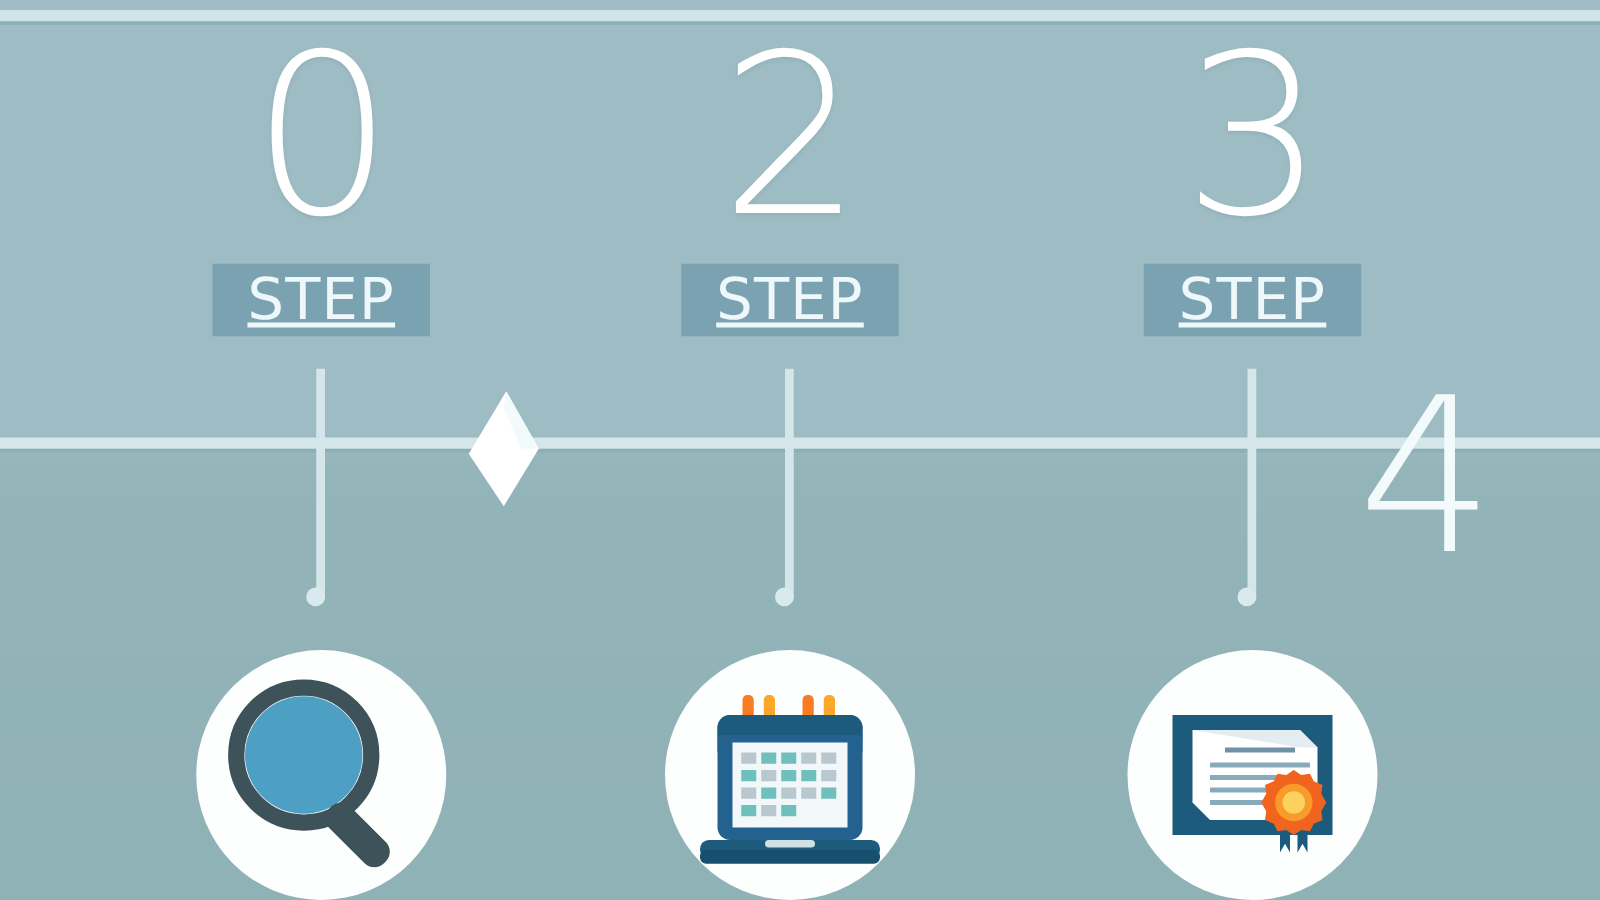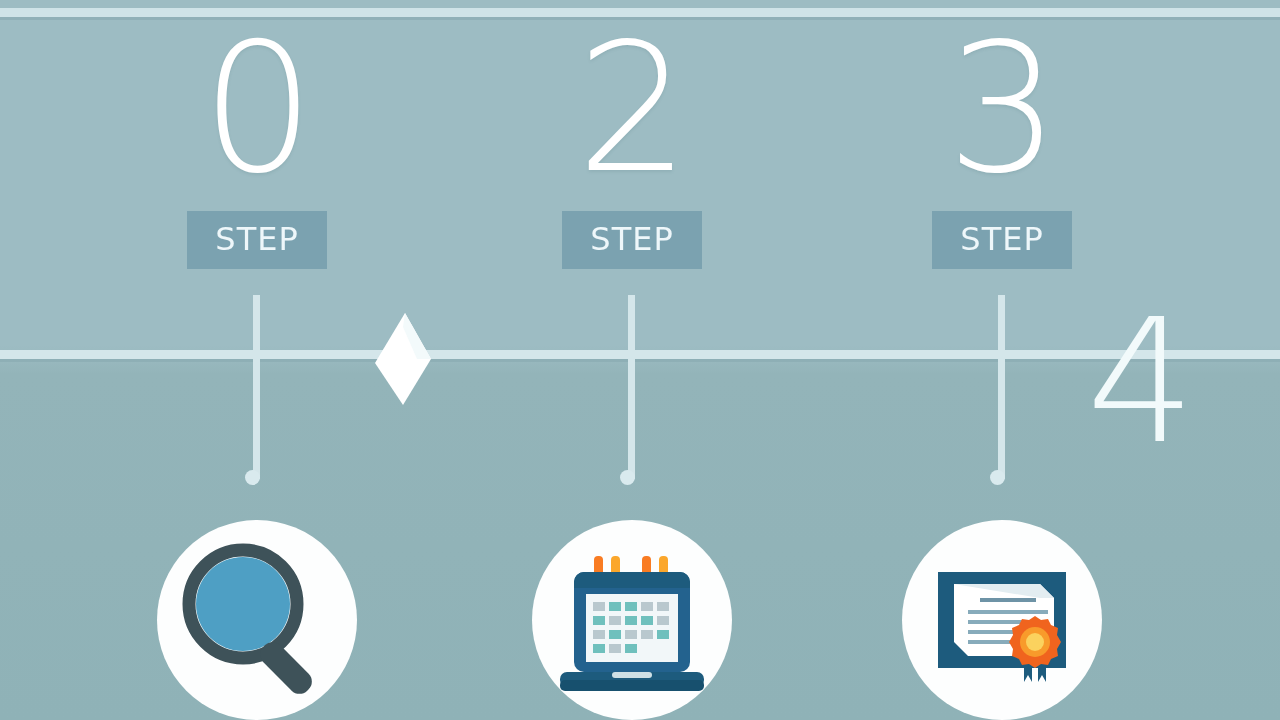--- a/index.html
+++ b/index.html
@@ -99,27 +99,28 @@
     position: absolute;
     top: 211px;
     left: 0;
     width: 260px;
     text-align: center;
   }
   .step-badge {
     display: inline-block;
     background: #7ba2b0;
     color: #eef7fa;
-    font-size: 32px;
+    font-size: 46px;
     line-height: 56px;
     height: 58px;
     padding: 0 28px;
     letter-spacing: 1px;
     font-weight: 400;
     font-family: "DejaVu Sans", sans-serif;
+    text-decoration: underline;
   }
 
   .connector {
     position: absolute;
     top: 295px;
     left: 126px;
     width: 7px;
     height: 184px;
     background: #d4e6ea;
   }

